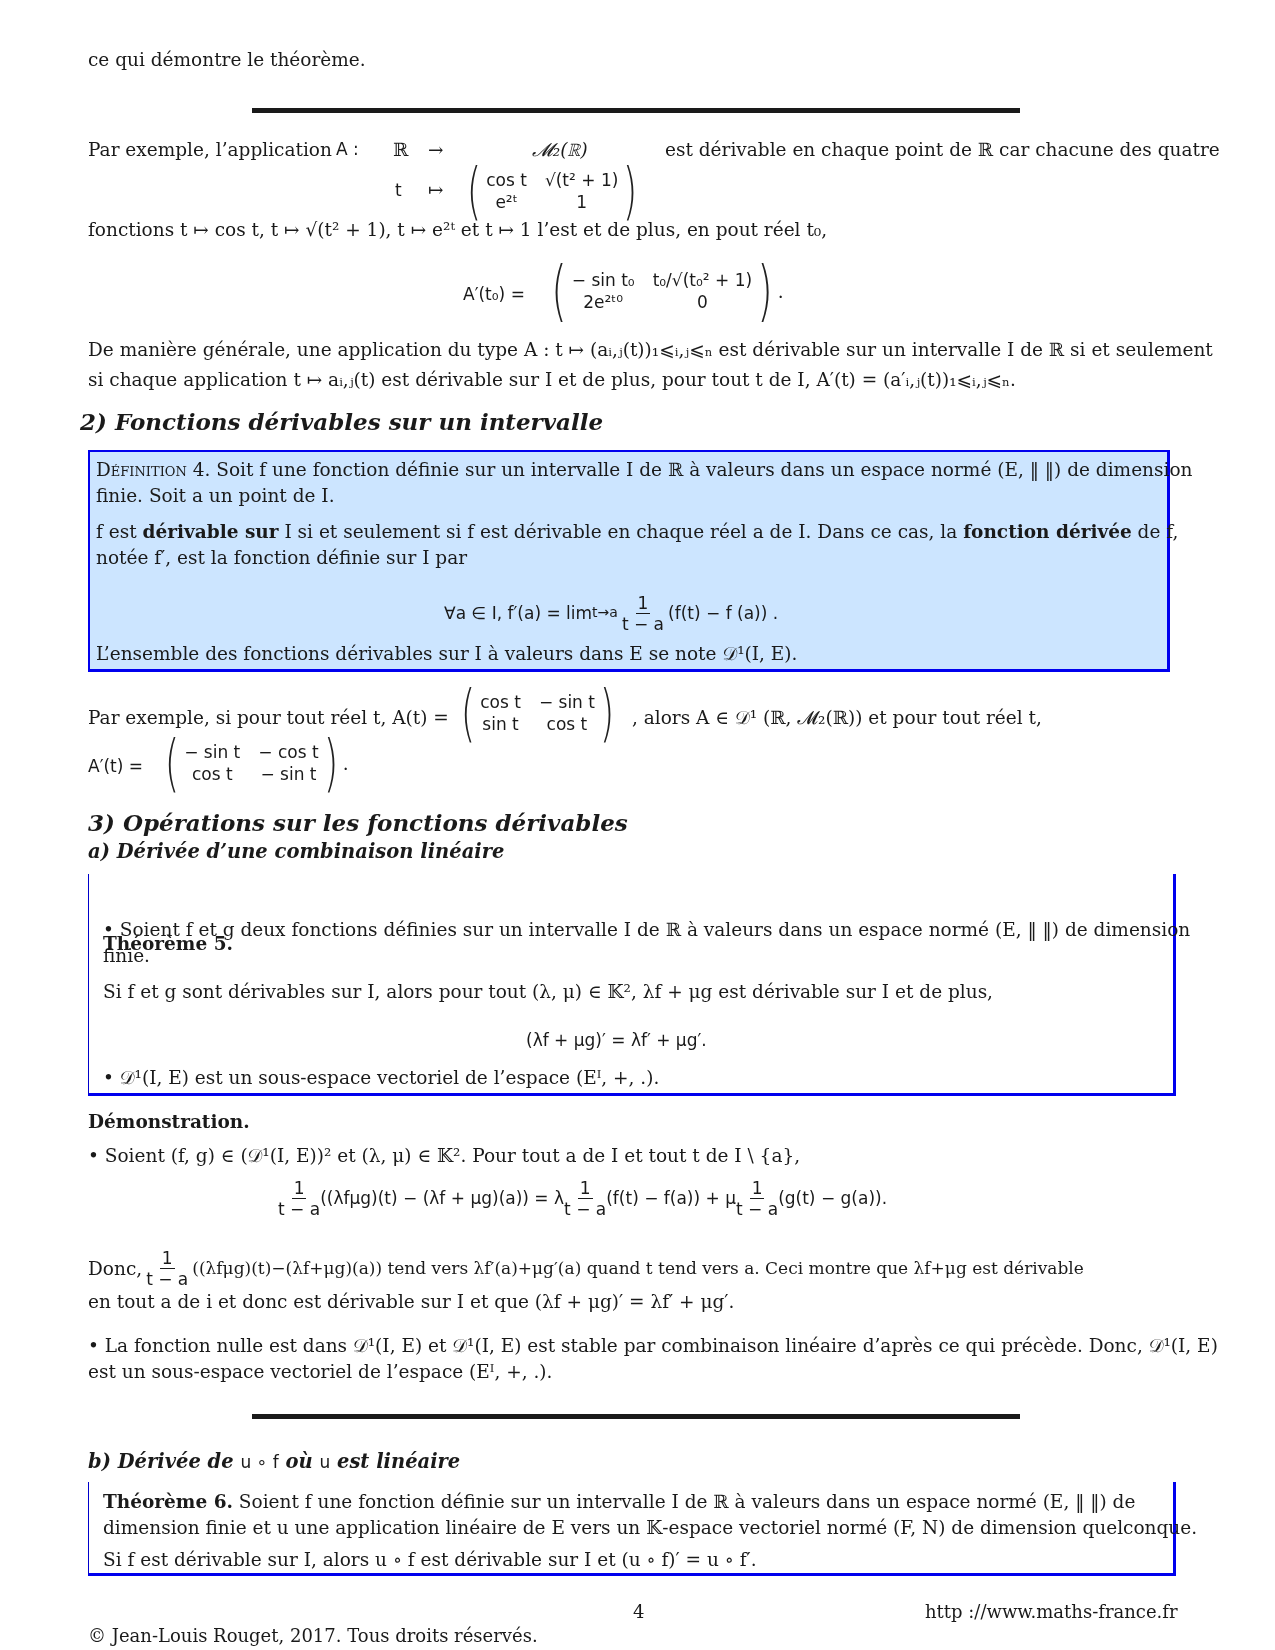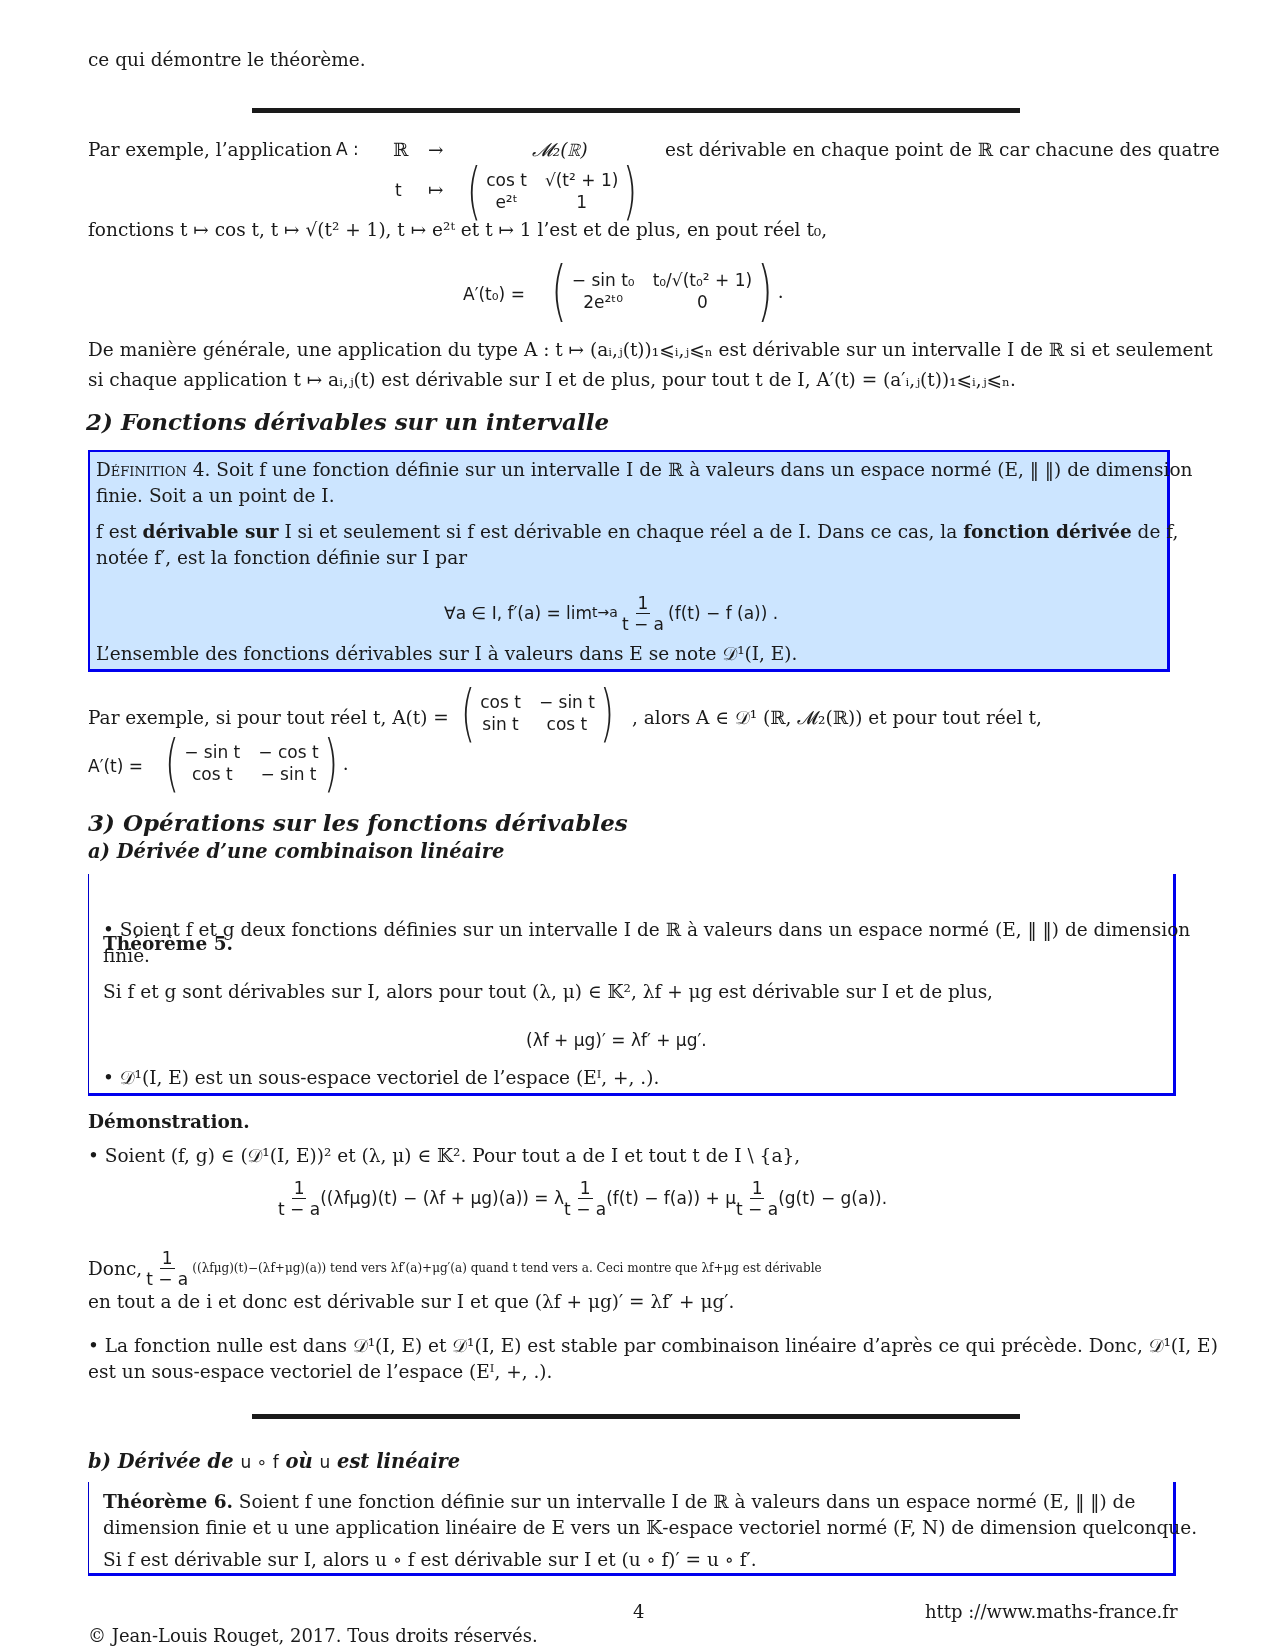--- a/index.html
+++ b/index.html
@@ -69,21 +69,21 @@
     <span>2e²ᵗ⁰</span>
     <span>0</span>
   </div>
   <span class="paren" style="font-size:66px;">)</span>
   <span>.</span>
 </div>
 
 <div class="abs line" style="left:88px; top:338px;">De manière générale, une application du type A : t ↦ (aᵢ,ⱼ(t))₁⩽ᵢ,ⱼ⩽ₙ est dérivable sur un intervalle I de ℝ si et seulement</div>
 <div class="abs line" style="left:88px; top:368px;">si chaque application t ↦ aᵢ,ⱼ(t) est dérivable sur I et de plus, pour tout t de I, A′(t) = (a′ᵢ,ⱼ(t))₁⩽ᵢ,ⱼ⩽ₙ.</div>
 
-<div class="abs sec" style="left:86px; top:408px;">2) Fonctions dérivables sur un intervalle</div>
+<div class="abs sec" style="left:80px; top:408px;">2) Fonctions dérivables sur un intervalle</div>
 
 <div class="defbox"></div>
 <div class="abs line" style="left:96px; top:458px;">
   <span class="sc">Définition 4.</span>
   <span>Soit f une fonction définie sur un intervalle I de ℝ à valeurs dans un espace normé (E, ‖ ‖) de dimension</span>
 </div>
 <div class="abs line" style="left:96px; top:484px;">finie. Soit a un point de I.</div>
 <div class="abs line" style="left:96px; top:520px;">
   <span>f est </span><span class="b">dérivable sur</span><span> I si et seulement si f est dérivable en chaque réel a de I. Dans ce cas, la </span><span class="b">fonction dérivée</span><span> de f,</span>
 </div>
@@ -155,21 +155,21 @@
     <span class="den">t − a</span>
   </span>
   <span>(g(t) − g(a)).</span>
 </div>
 <div class="abs line" style="left:88px; top:1248px; display:flex; align-items:center; gap:4px;">
   <span>Donc,</span>
   <span class="frac">
     <span class="num">1</span>
     <span class="den">t − a</span>
   </span>
-  <span style="font-size:12px;">((λfμg)(t)−(λf+μg)(a)) tend vers λf′(a)+μg′(a) quand t tend vers a. Ceci montre que λf+μg est dérivable</span>
+  <span style="font-size:17px;">((λfμg)(t)−(λf+μg)(a)) tend vers λf′(a)+μg′(a) quand t tend vers a. Ceci montre que λf+μg est dérivable</span>
 </div>
 <div class="abs line" style="left:88px; top:1290px;">en tout a de i et donc est dérivable sur I et que (λf + μg)′ = λf′ + μg′.</div>
 <div class="abs line" style="left:88px; top:1334px;">• La fonction nulle est dans 𝒟¹(I, E) et 𝒟¹(I, E) est stable par combinaison linéaire d’après ce qui précède. Donc, 𝒟¹(I, E)</div>
 <div class="abs line" style="left:88px; top:1360px;">est un sous-espace vectoriel de l’espace (Eᴵ, +, .).</div>
 
 <div class="rule" style="top:1414px;"></div>
 
 <div class="abs subsec" style="left:88px; top:1450px;">
   <span>b) Dérivée de </span><span class="m" style="font-style:normal; font-weight:normal;">u ∘ f</span><span> où </span><span class="m" style="font-style:normal; font-weight:normal;">u</span><span> est linéaire</span>
 </div>

